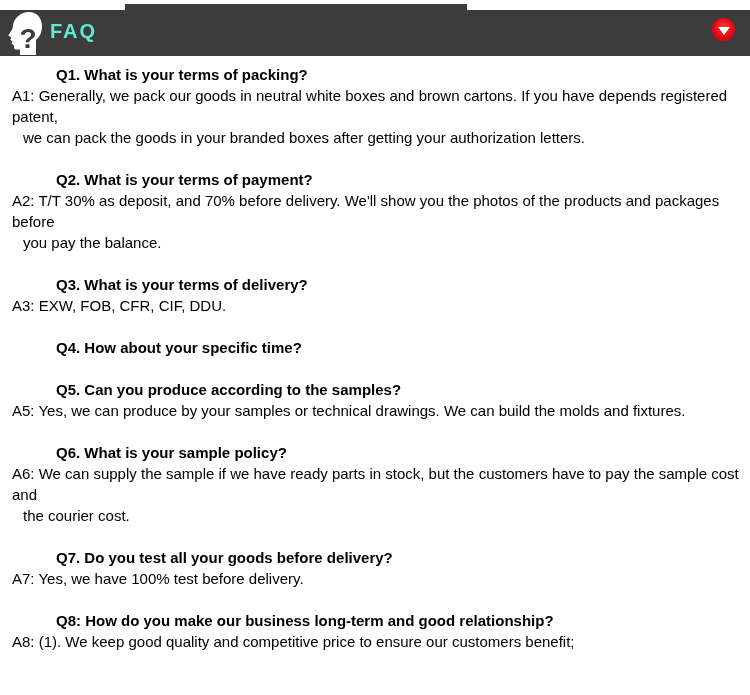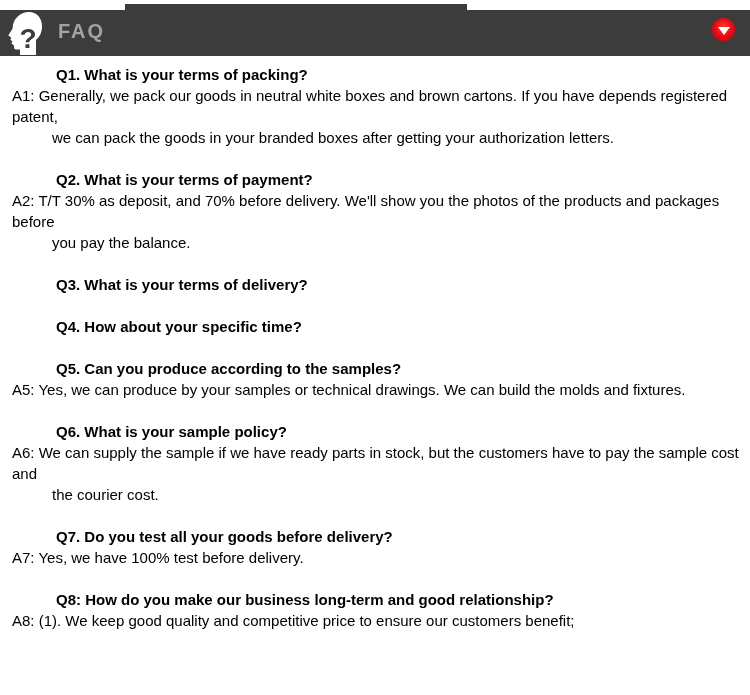--- a/index.html
+++ b/index.html
@@ -18,25 +18,25 @@
     background: #3c3c3c;
   }
   .header-bar {
     position: absolute; left: 0; top: 10px;
     width: 750px; height: 46px;
     background: #3c3c3c;
     display: flex; align-items: center;
   }
   .head-icon-wrap { margin-left: 8px; width: 34px; height: 43px; }
   .faq-title {
-    color: #a3a3a3;
+    color: #5eead4;
     font-size: 20px;
     font-weight: bold;
     letter-spacing: 2px;
-    margin-left: 16px;
+    margin-left: 8px;
     margin-top: -4px;
   }
   .scroll-btn {
     position: absolute; left: 712px; top: 18px;
     width: 23px; height: 23px;
     border-radius: 50%;
     background: radial-gradient(circle at 50% 42%, #ff4133 0%, #e30613 55%, #c00510 100%);
     display: flex; align-items: center; justify-content: center;
     cursor: pointer;
   }
@@ -49,21 +49,21 @@
   .content {
     position: absolute; left: 12px; top: 56px;
     width: 730px;
     padding-top: 8px;
     font-size: 15px;
     line-height: 21px;
   }
   .qa-block + .qa-block { margin-top: 21px; }
   .question { font-weight: bold; margin-left: 44px; }
   .a-line.ind-0 { margin-left: 0; }
-  .a-line.ind-1 { margin-left: 40px; }
+  .a-line.ind-1 { margin-left: 11px; }
 </style>
 </head>
 <body>
 
 <div class="top-tab"></div>
 
 <div class="header-bar">
   <div class="head-icon-wrap">
     <svg width="34" height="43" viewBox="0 0 34 43" xmlns="http://www.w3.org/2000/svg">
       <path fill="#ffffff" d="M21 0
@@ -105,20 +105,23 @@
   <div class="qa-block">
     <div class="question">Q2. What is your terms of payment?</div>
     <div class="answer">
         <div class="a-line ind-0">A2: T/T 30% as deposit, and 70% before delivery. We'll show you the photos of the products and packages before</div>
         <div class="a-line ind-1">you pay the balance.</div>
       </div>
   </div>
 
   <div class="qa-block">
     <div class="question">Q3. What is your terms of delivery?</div>
+    <div class="answer">
+        <div class="a-line ind-0">A3: EXW, FOB, CFR, CIF, DDU.</div>
+      </div>
   </div>
 
   <div class="qa-block">
     <div class="question">Q4. How about your specific time?</div>
   </div>
 
   <div class="qa-block">
     <div class="question">Q5. Can you produce according to the samples?</div>
     <div class="answer">
         <div class="a-line ind-0">A5: Yes, we can produce by your samples or technical drawings. We can build the molds and fixtures.</div>

